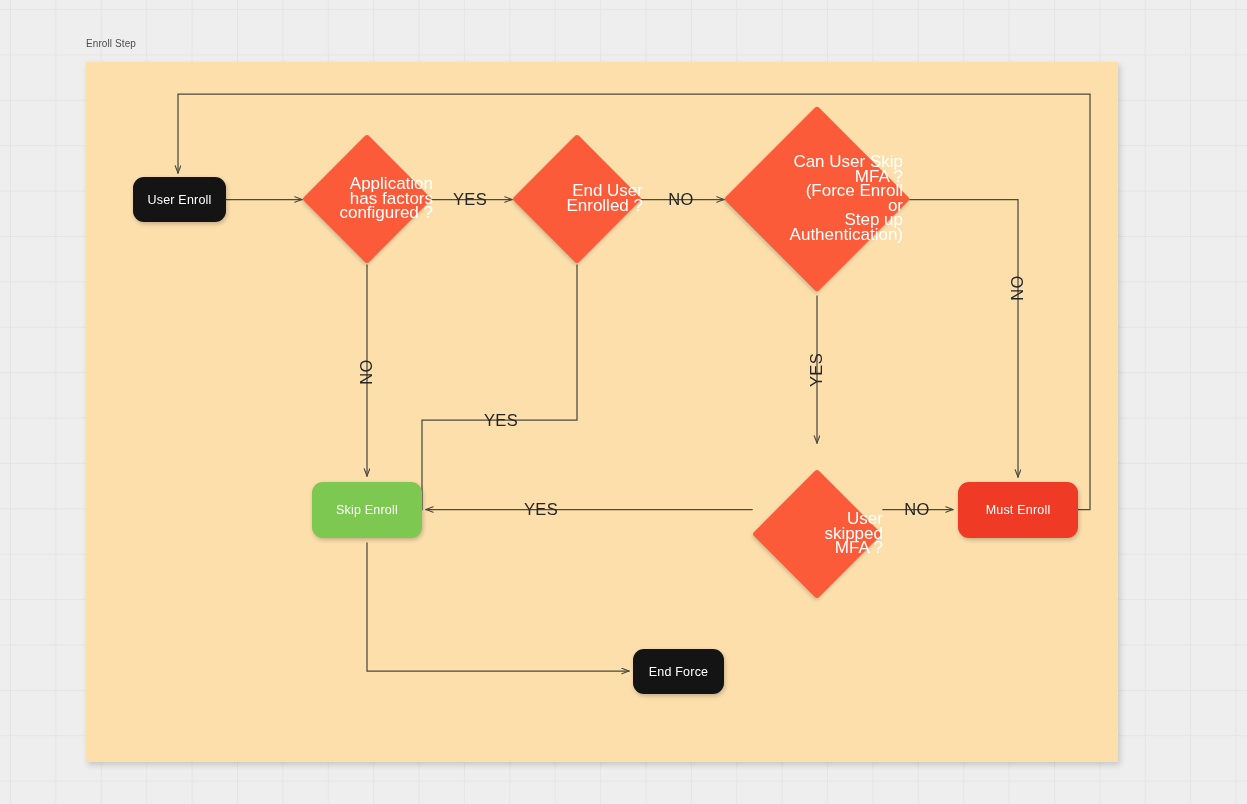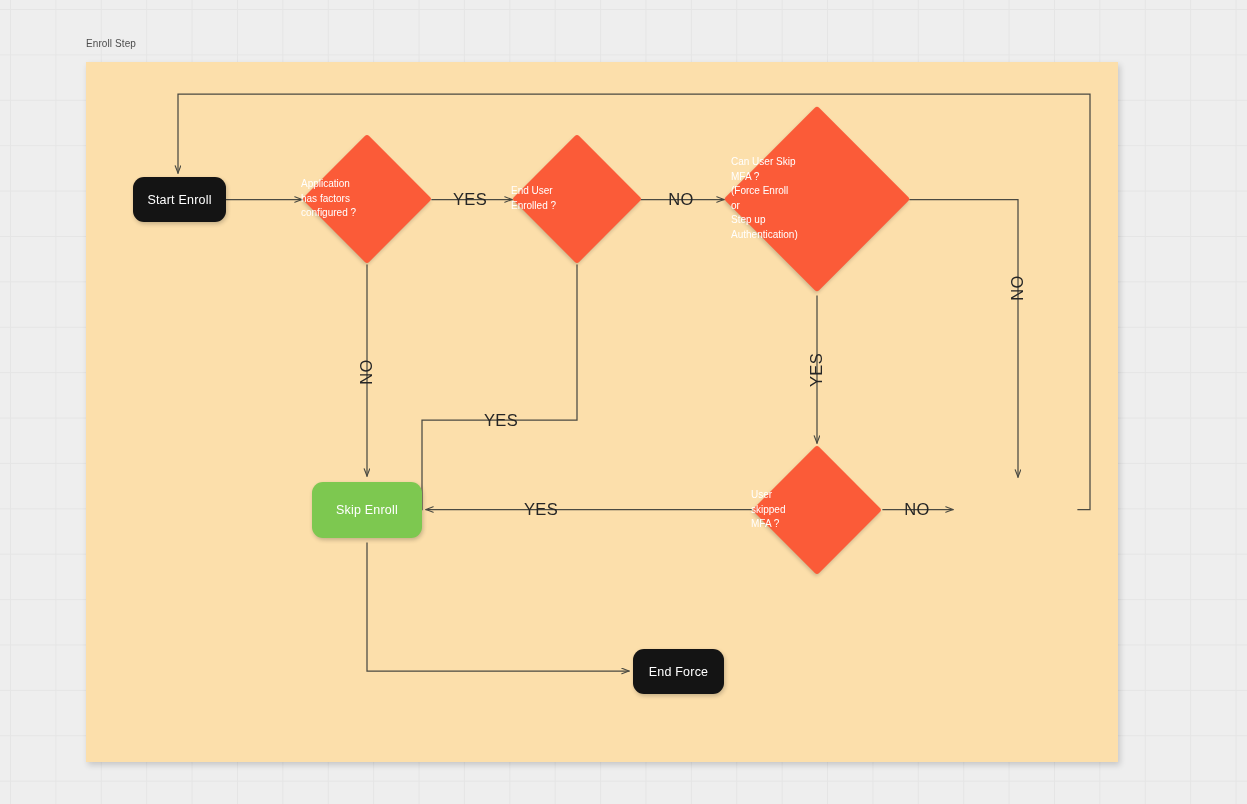--- a/index.html
+++ b/index.html
@@ -81,23 +81,23 @@
     transform: rotate(45deg);
     border-radius: 3px;
     box-shadow: 1px 2px 4px rgba(0,0,0,0.18);
   }
   .diamond-label {
     position: absolute;
     left: -20px;
     right: -20px;
     top: 50%;
     transform: translateY(-50%);
-    text-align: left;
+    text-align: right;
     color: #ffffff;
-    font-size: 10px;
+    font-size: 17px;
     line-height: 14.6px;
     white-space: pre-line;
     pointer-events: none;
   }
   .edge-label {
     position: absolute;
     font-size: 16.5px;
     color: #262626;
     letter-spacing: 0.4px;
     white-space: nowrap;
@@ -142,21 +142,21 @@
 
       <path d="M883,509.5 L953,509.5" marker-end="url(#arrow)"></path>
 
       <path d="M1078,509.5 L1090,509.5 L1090,94 L178,94 L178,173" marker-end="url(#arrow)"></path>
 
       <path d="M367,543 L367,671 L629,671" marker-end="url(#arrow)"></path>
     </g>
   </svg>
 
   <div class="node node-term dark" style="left:133px; top:177px; width:93px; height:45px;">
-    <span>Start Enroll</span>
+    <span>User Enroll</span>
   </div>
 
   <div class="diamond-wrap" style="left:321px; top:153px; width:92px; height:92px;">
     <div class="diamond-shape"></div>
     <div class="diamond-label">Application
 has factors
 configured ?</div>
   </div>
 
   <div class="diamond-wrap" style="left:531px; top:153px; width:92px; height:92px;">
@@ -168,31 +168,34 @@
   <div class="diamond-wrap" style="left:751px; top:133px; width:132px; height:132px;">
     <div class="diamond-shape"></div>
     <div class="diamond-label">Can User Skip
 MFA ?
 (Force Enroll
 or
 Step up
 Authentication)</div>
   </div>
 
-  <div class="diamond-wrap" style="left:771px; top:464px; width:92px; height:92px;">
+  <div class="diamond-wrap" style="left:771px; top:488px; width:92px; height:92px;">
     <div class="diamond-shape"></div>
     <div class="diamond-label">User
 skipped
 MFA ?</div>
   </div>
 
   <div class="node node-term green" style="left:312px; top:482px; width:110px; height:56px;">
     <span>Skip Enroll</span>
   </div>
 
+  <div class="node node-term red" style="left:958px; top:482px; width:120px; height:56px;">
+    <span>Must Enroll</span>
+  </div>
 
   <div class="node node-term dark" style="left:633px; top:649px; width:91px; height:45px;">
     <span>End Force</span>
   </div>
 
   <div class="edge-label" style="left:470px; top:199px;">YES</div>
 
   <div class="edge-label" style="left:681px; top:199px;">NO</div>
 
   <div class="edge-label vert" style="left:366px; top:372px;">NO</div>

